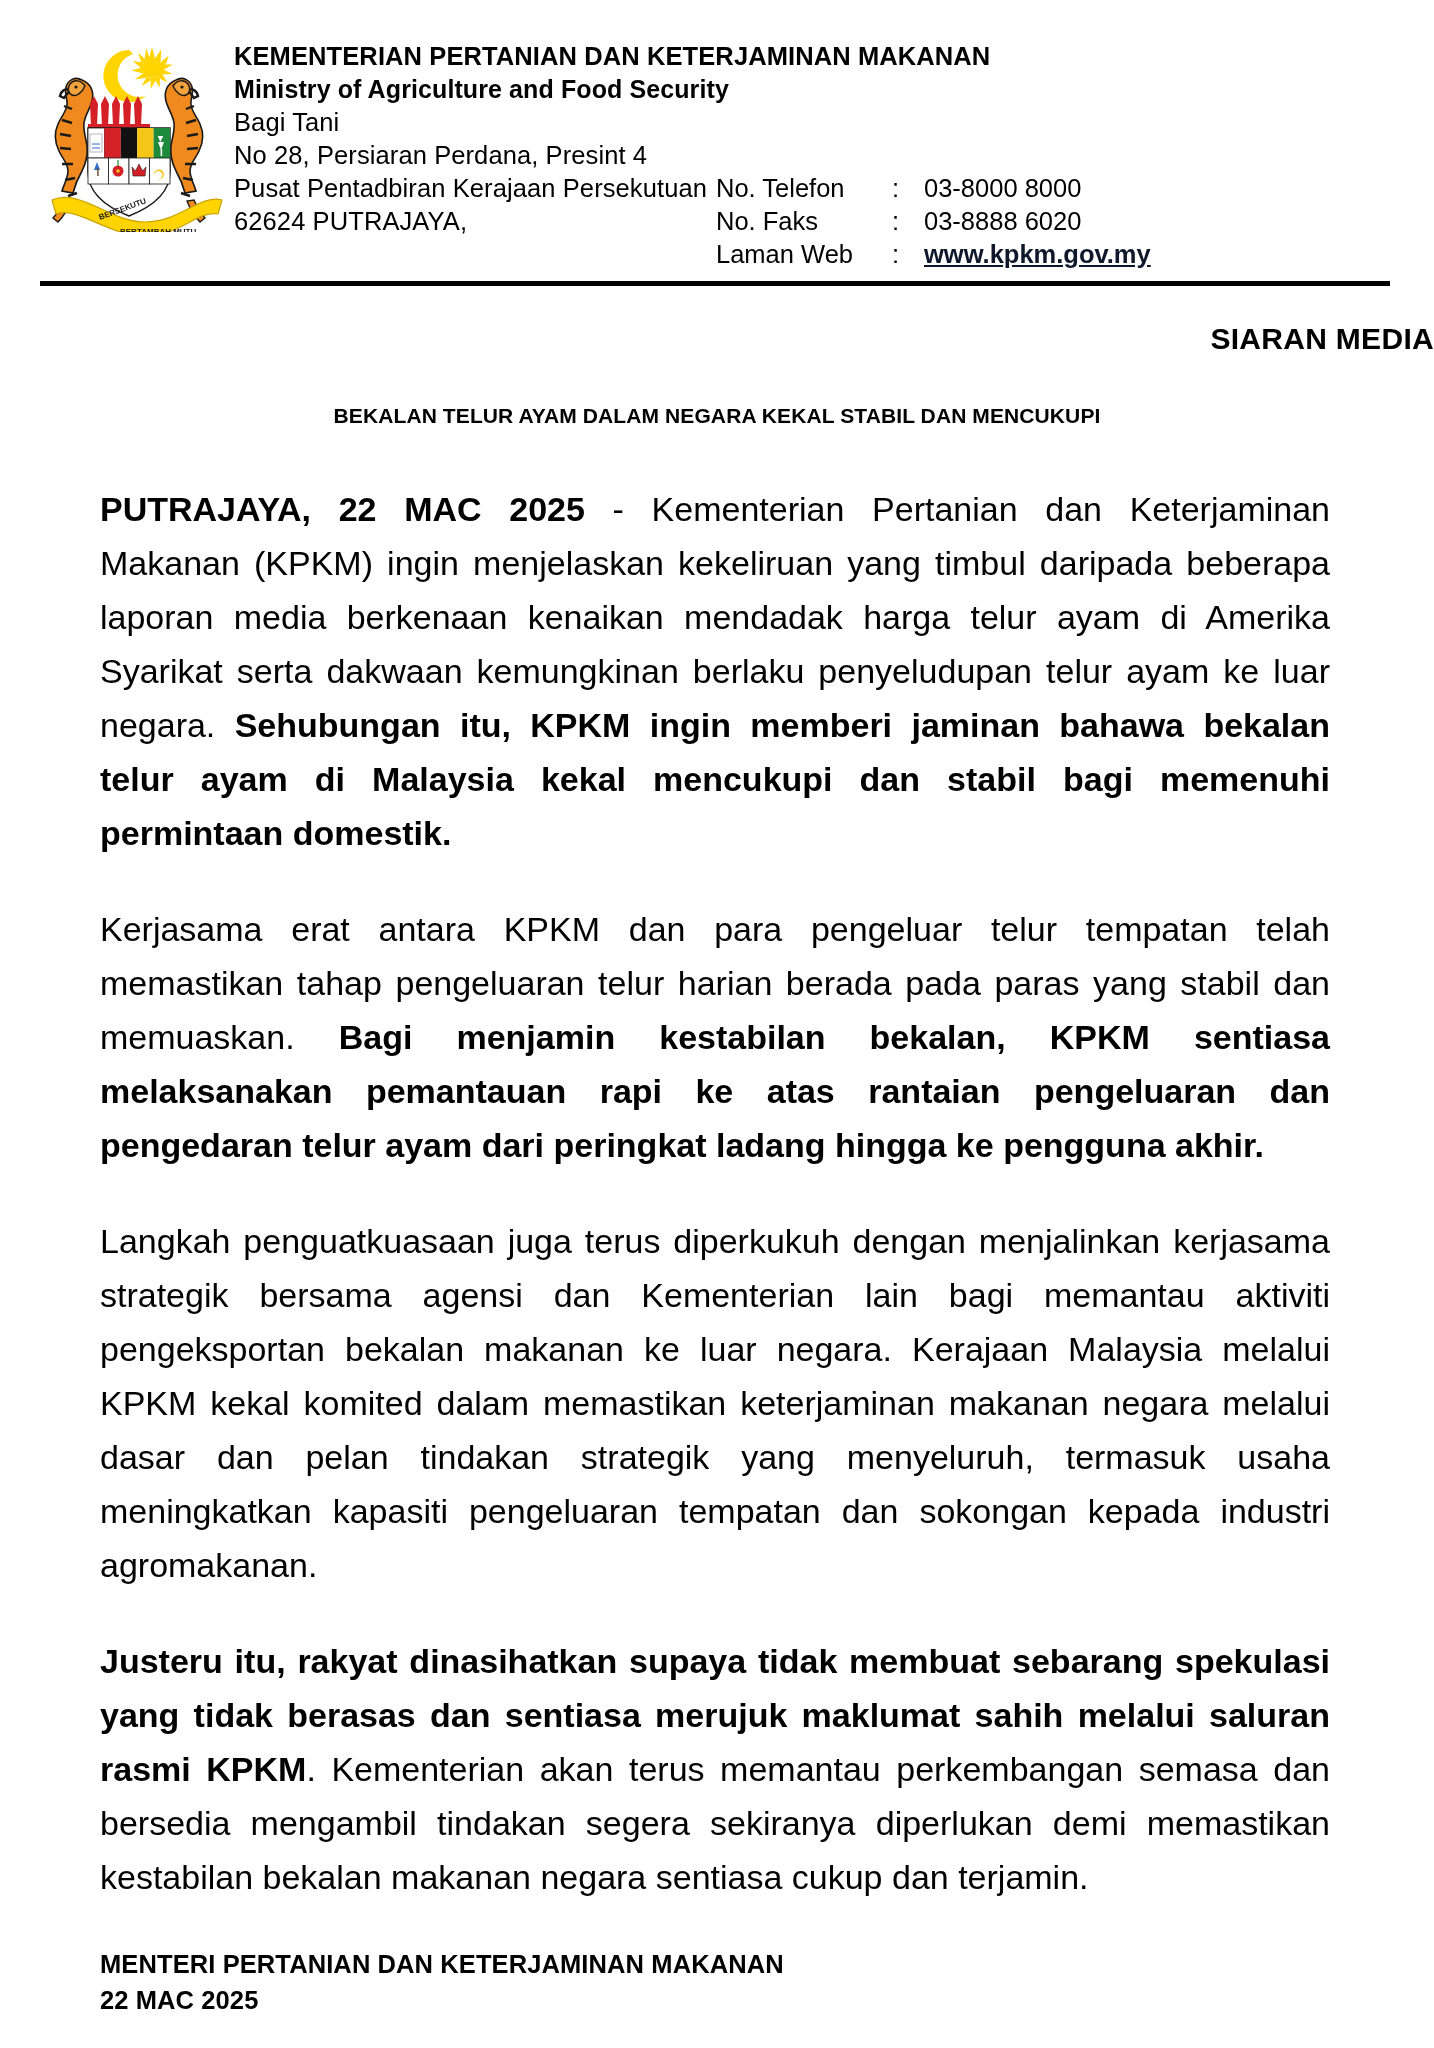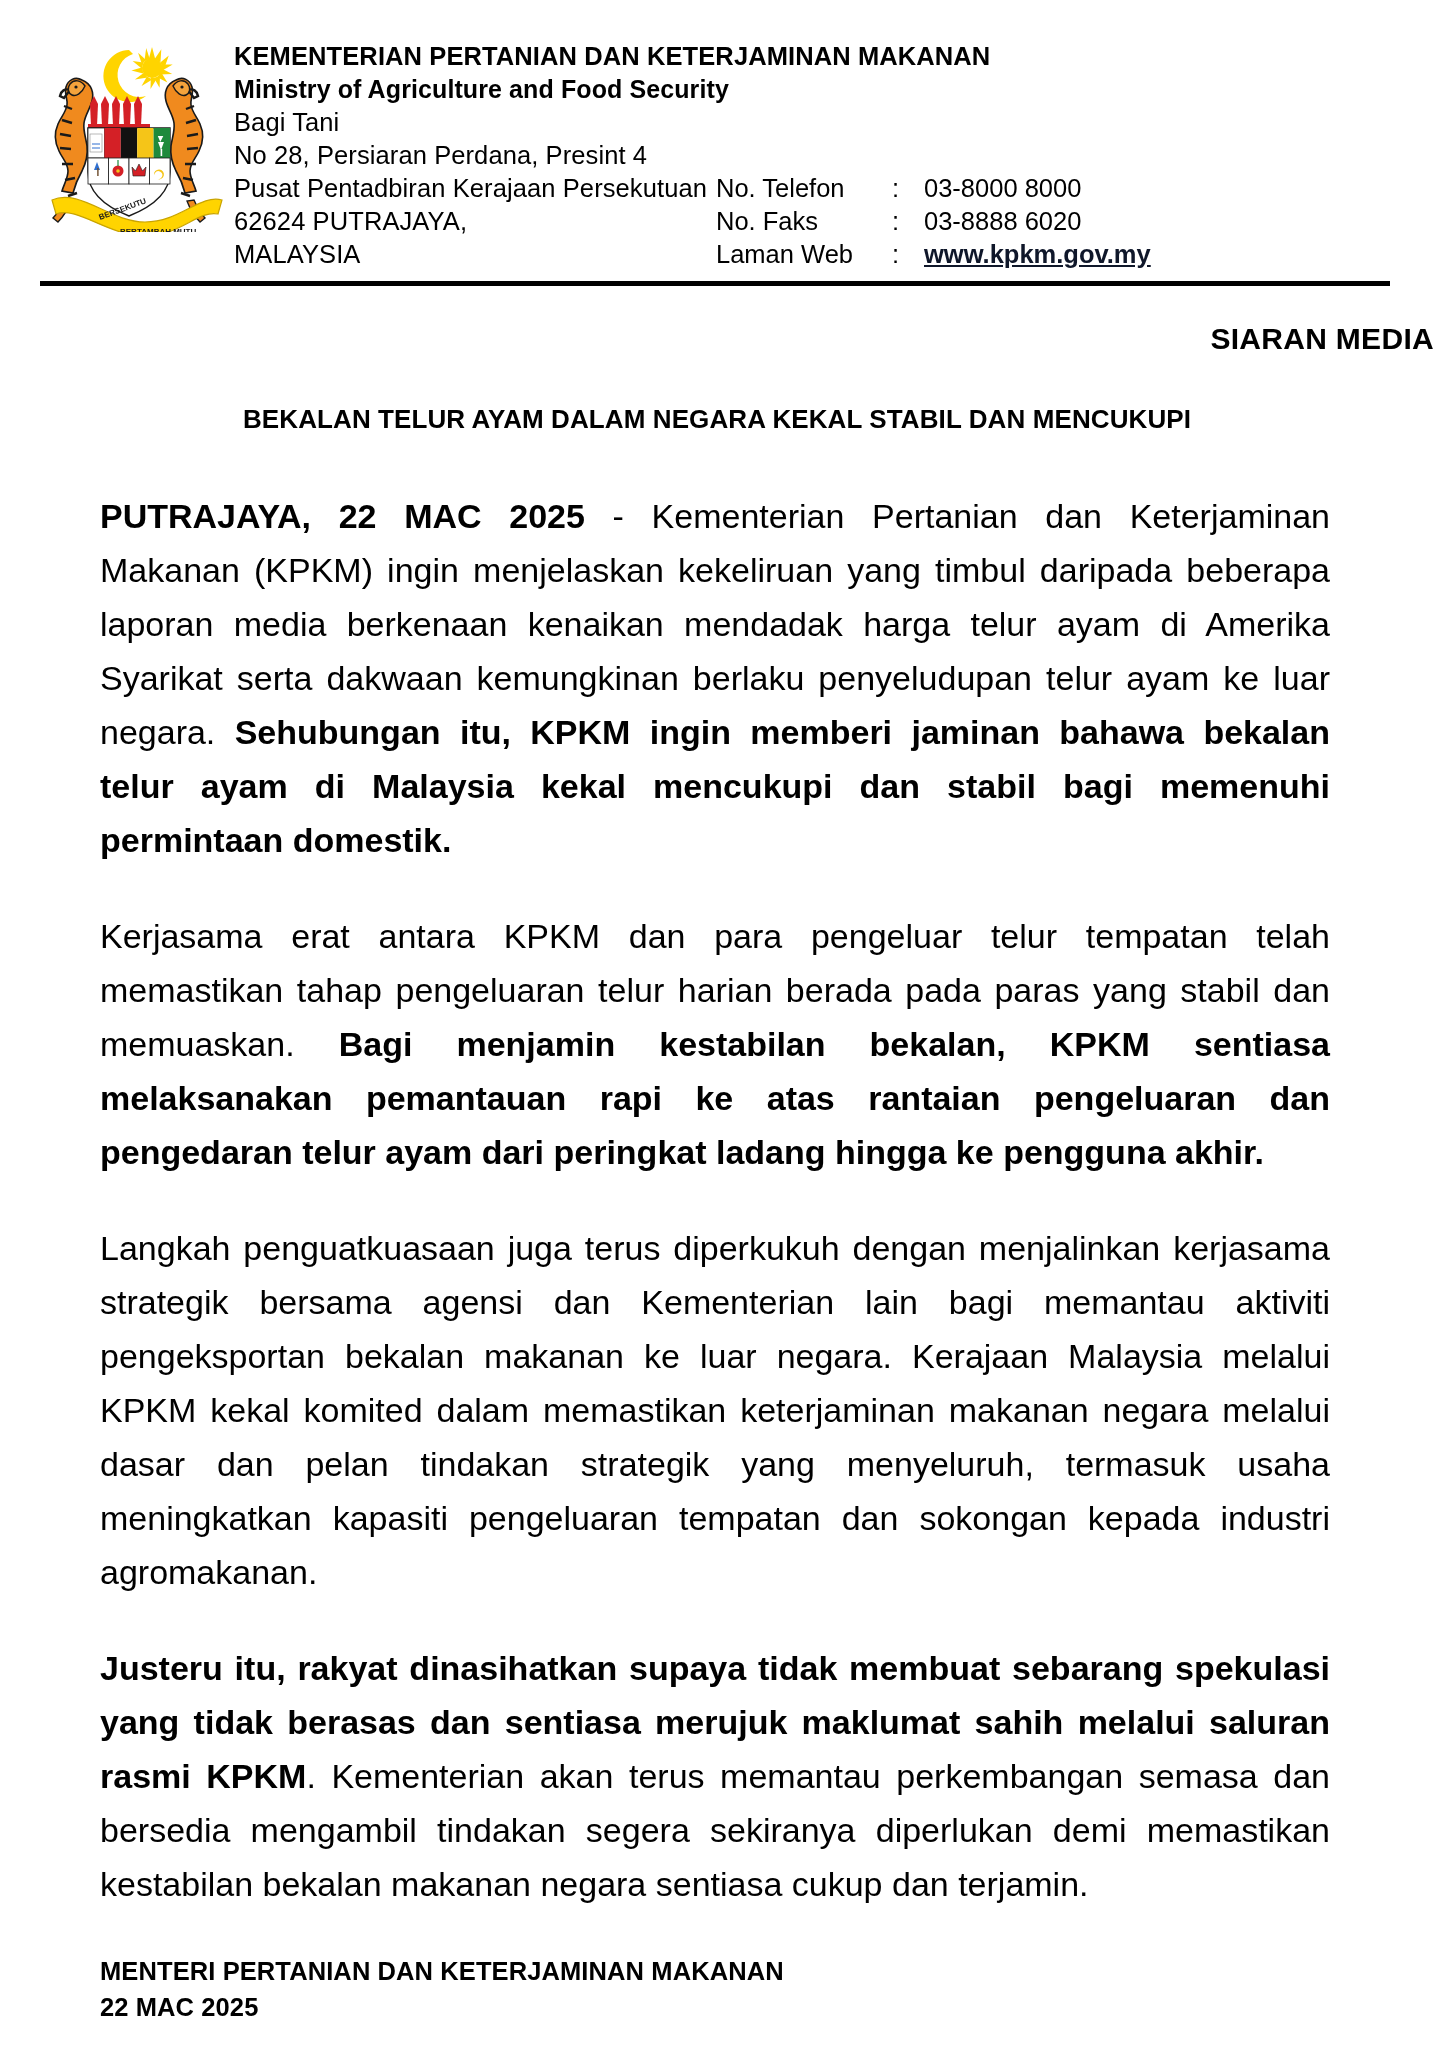--- a/index.html
+++ b/index.html
@@ -92,21 +92,21 @@
   .siaran {
     text-align: right;
     font-weight: bold;
     font-size: 30px;
     letter-spacing: 0.3px;
     margin-top: 36px;
   }
   .headline {
     text-align: center;
     font-weight: bold;
-    font-size: 26px;
+    font-size: 21px;
     letter-spacing: 0.1px;
     margin-top: 48px;
     padding: 0 60px;
   }
 
   
   .body {
     padding: 0 88px 0 100px;
     margin-top: 54px;
   }
@@ -246,21 +246,20 @@
     <div class="lh-text">
       <div class="lh-line bold">KEMENTERIAN PERTANIAN DAN KETERJAMINAN MAKANAN</div>
       <div class="lh-line ministry">Ministry of Agriculture and Food Security</div>
       <div class="lh-line">Bagi Tani</div>
       <div class="lh-line">No 28, Persiaran Perdana, Presint 4</div>
 
       <div class="addr-contact-row">
         <div class="addr-col">
           <div class="lh-line">Pusat Pentadbiran Kerajaan Persekutuan</div>
           <div class="lh-line">62624 PUTRAJAYA,</div>
-          <div class="lh-line">MALAYSIA</div>
         </div>
         <div class="contact-col">
           <div class="contact-row">
             <span class="contact-label">No. Telefon</span>
             <span class="contact-sep">:</span>
             <span class="contact-value">03-8000 8000</span>
           </div>
           <div class="contact-row">
             <span class="contact-label">No. Faks</span>
             <span class="contact-sep">:</span>

